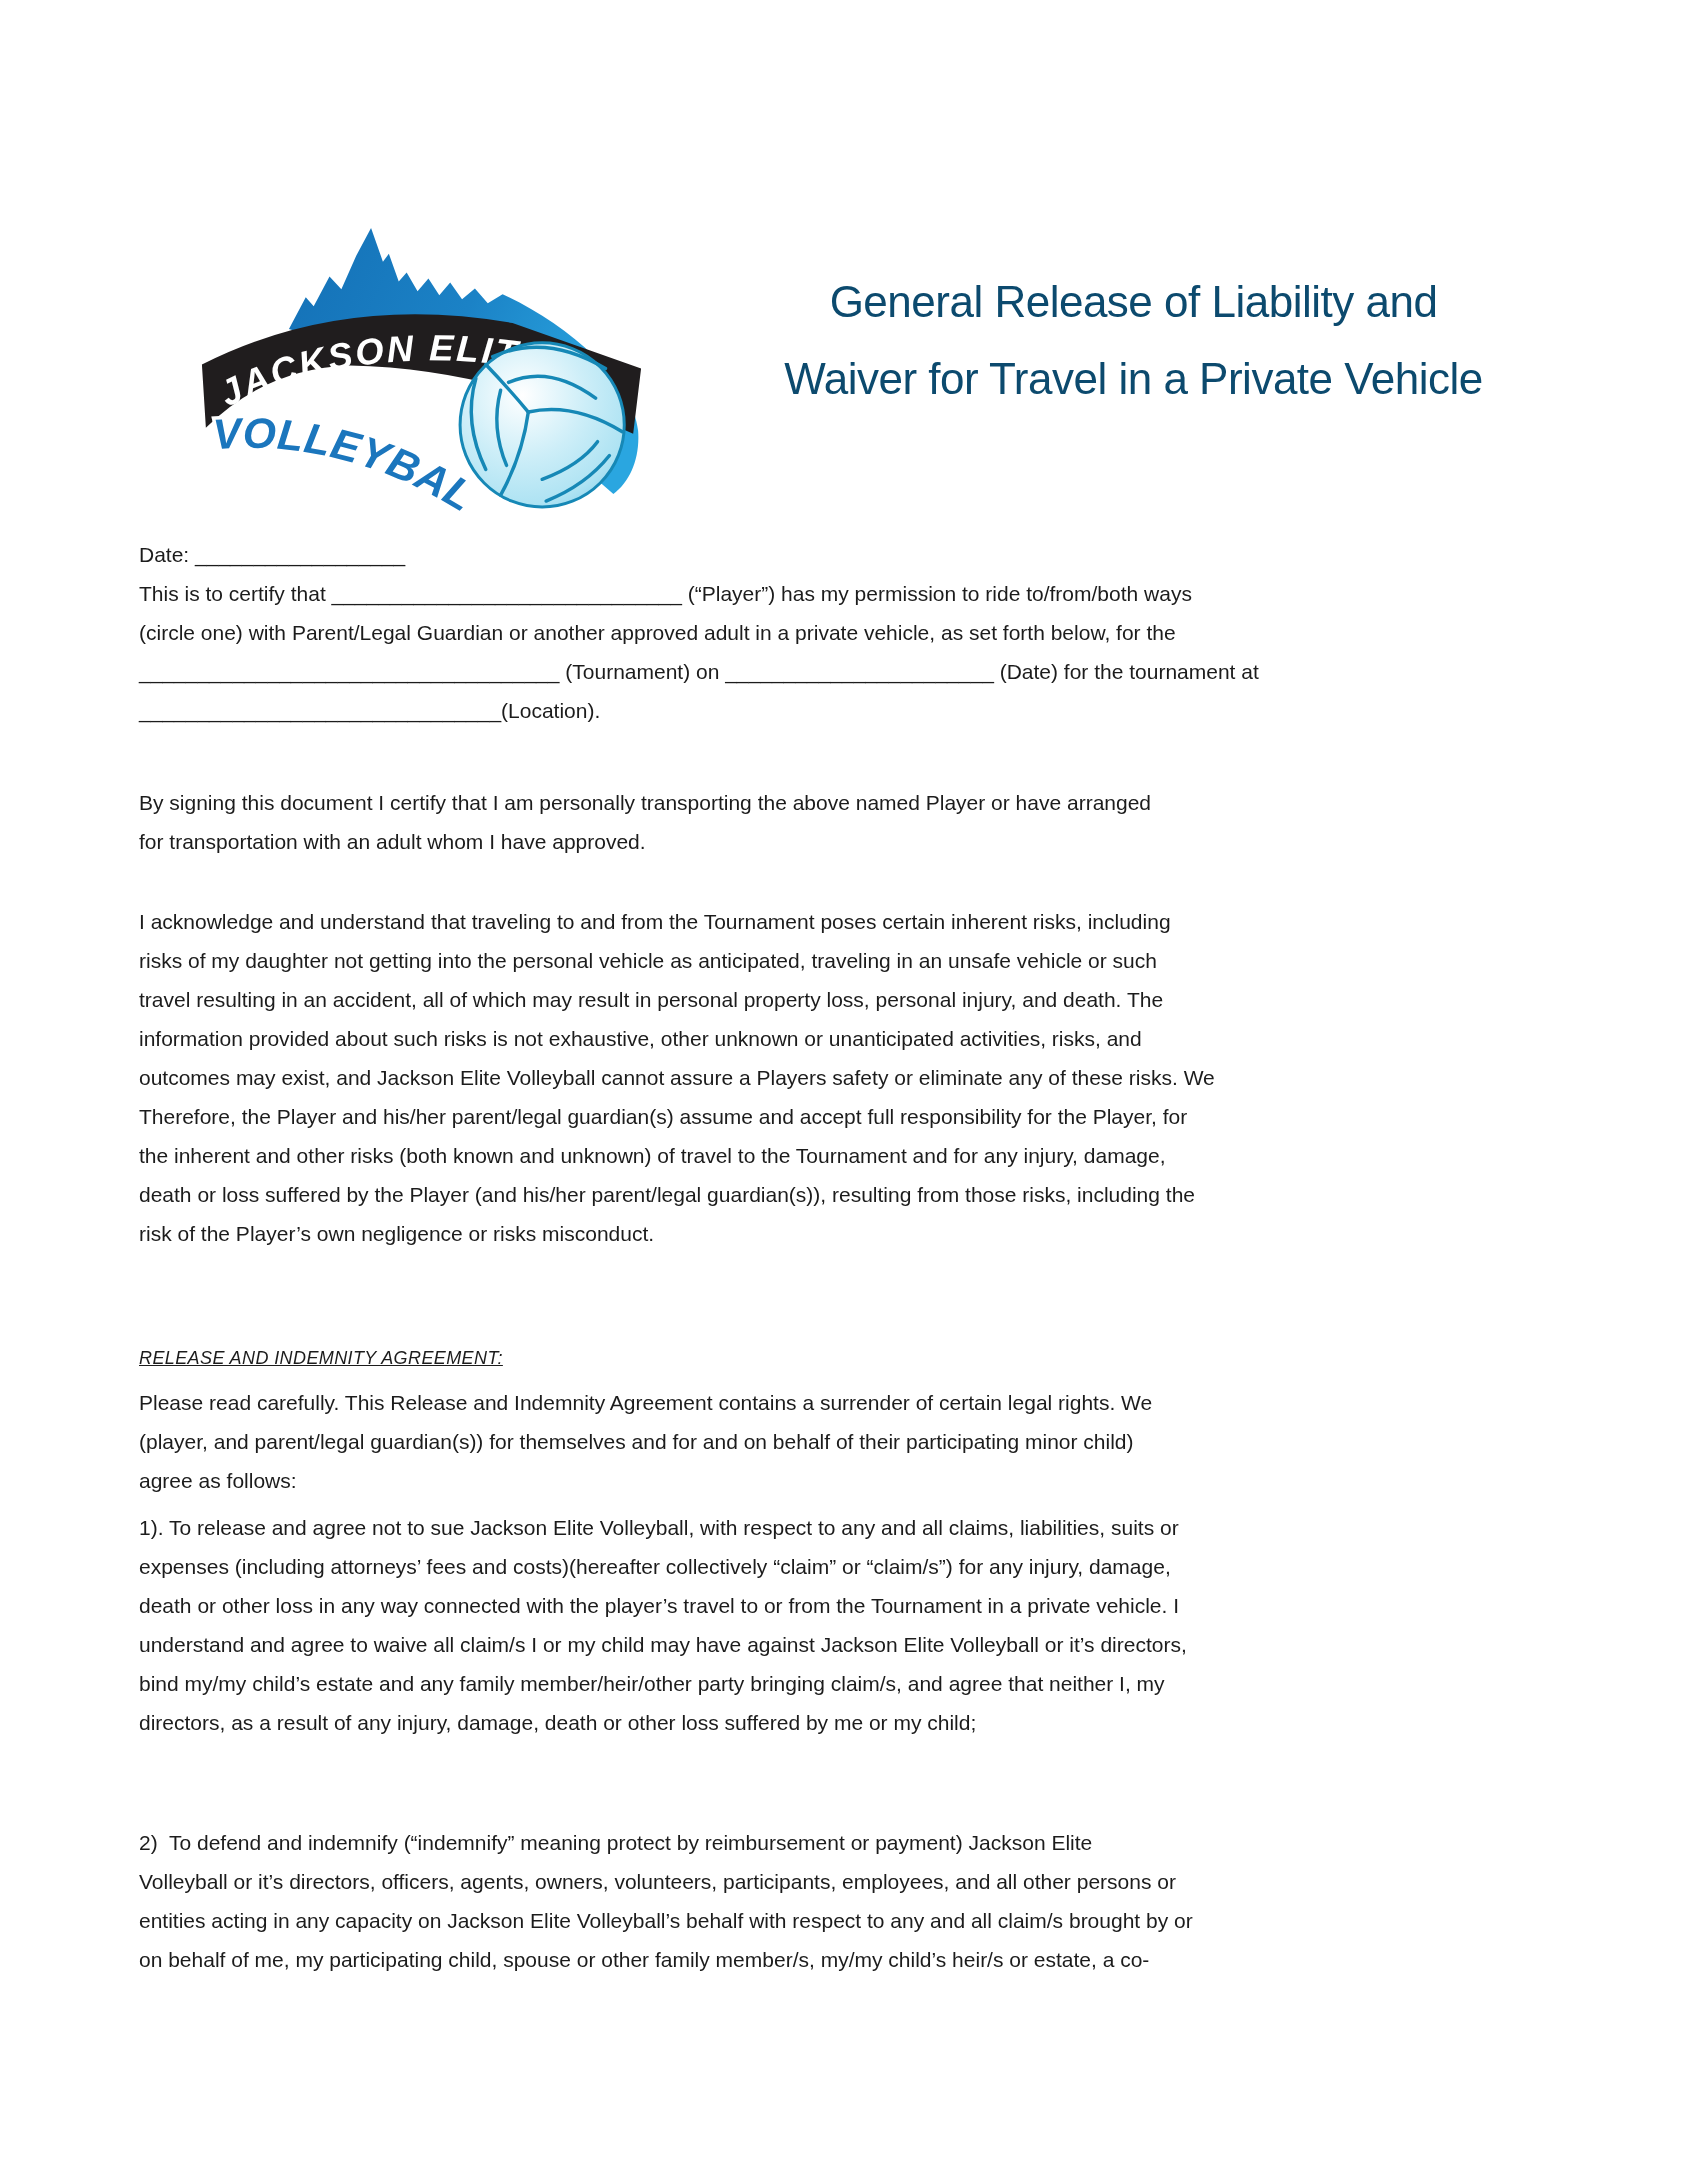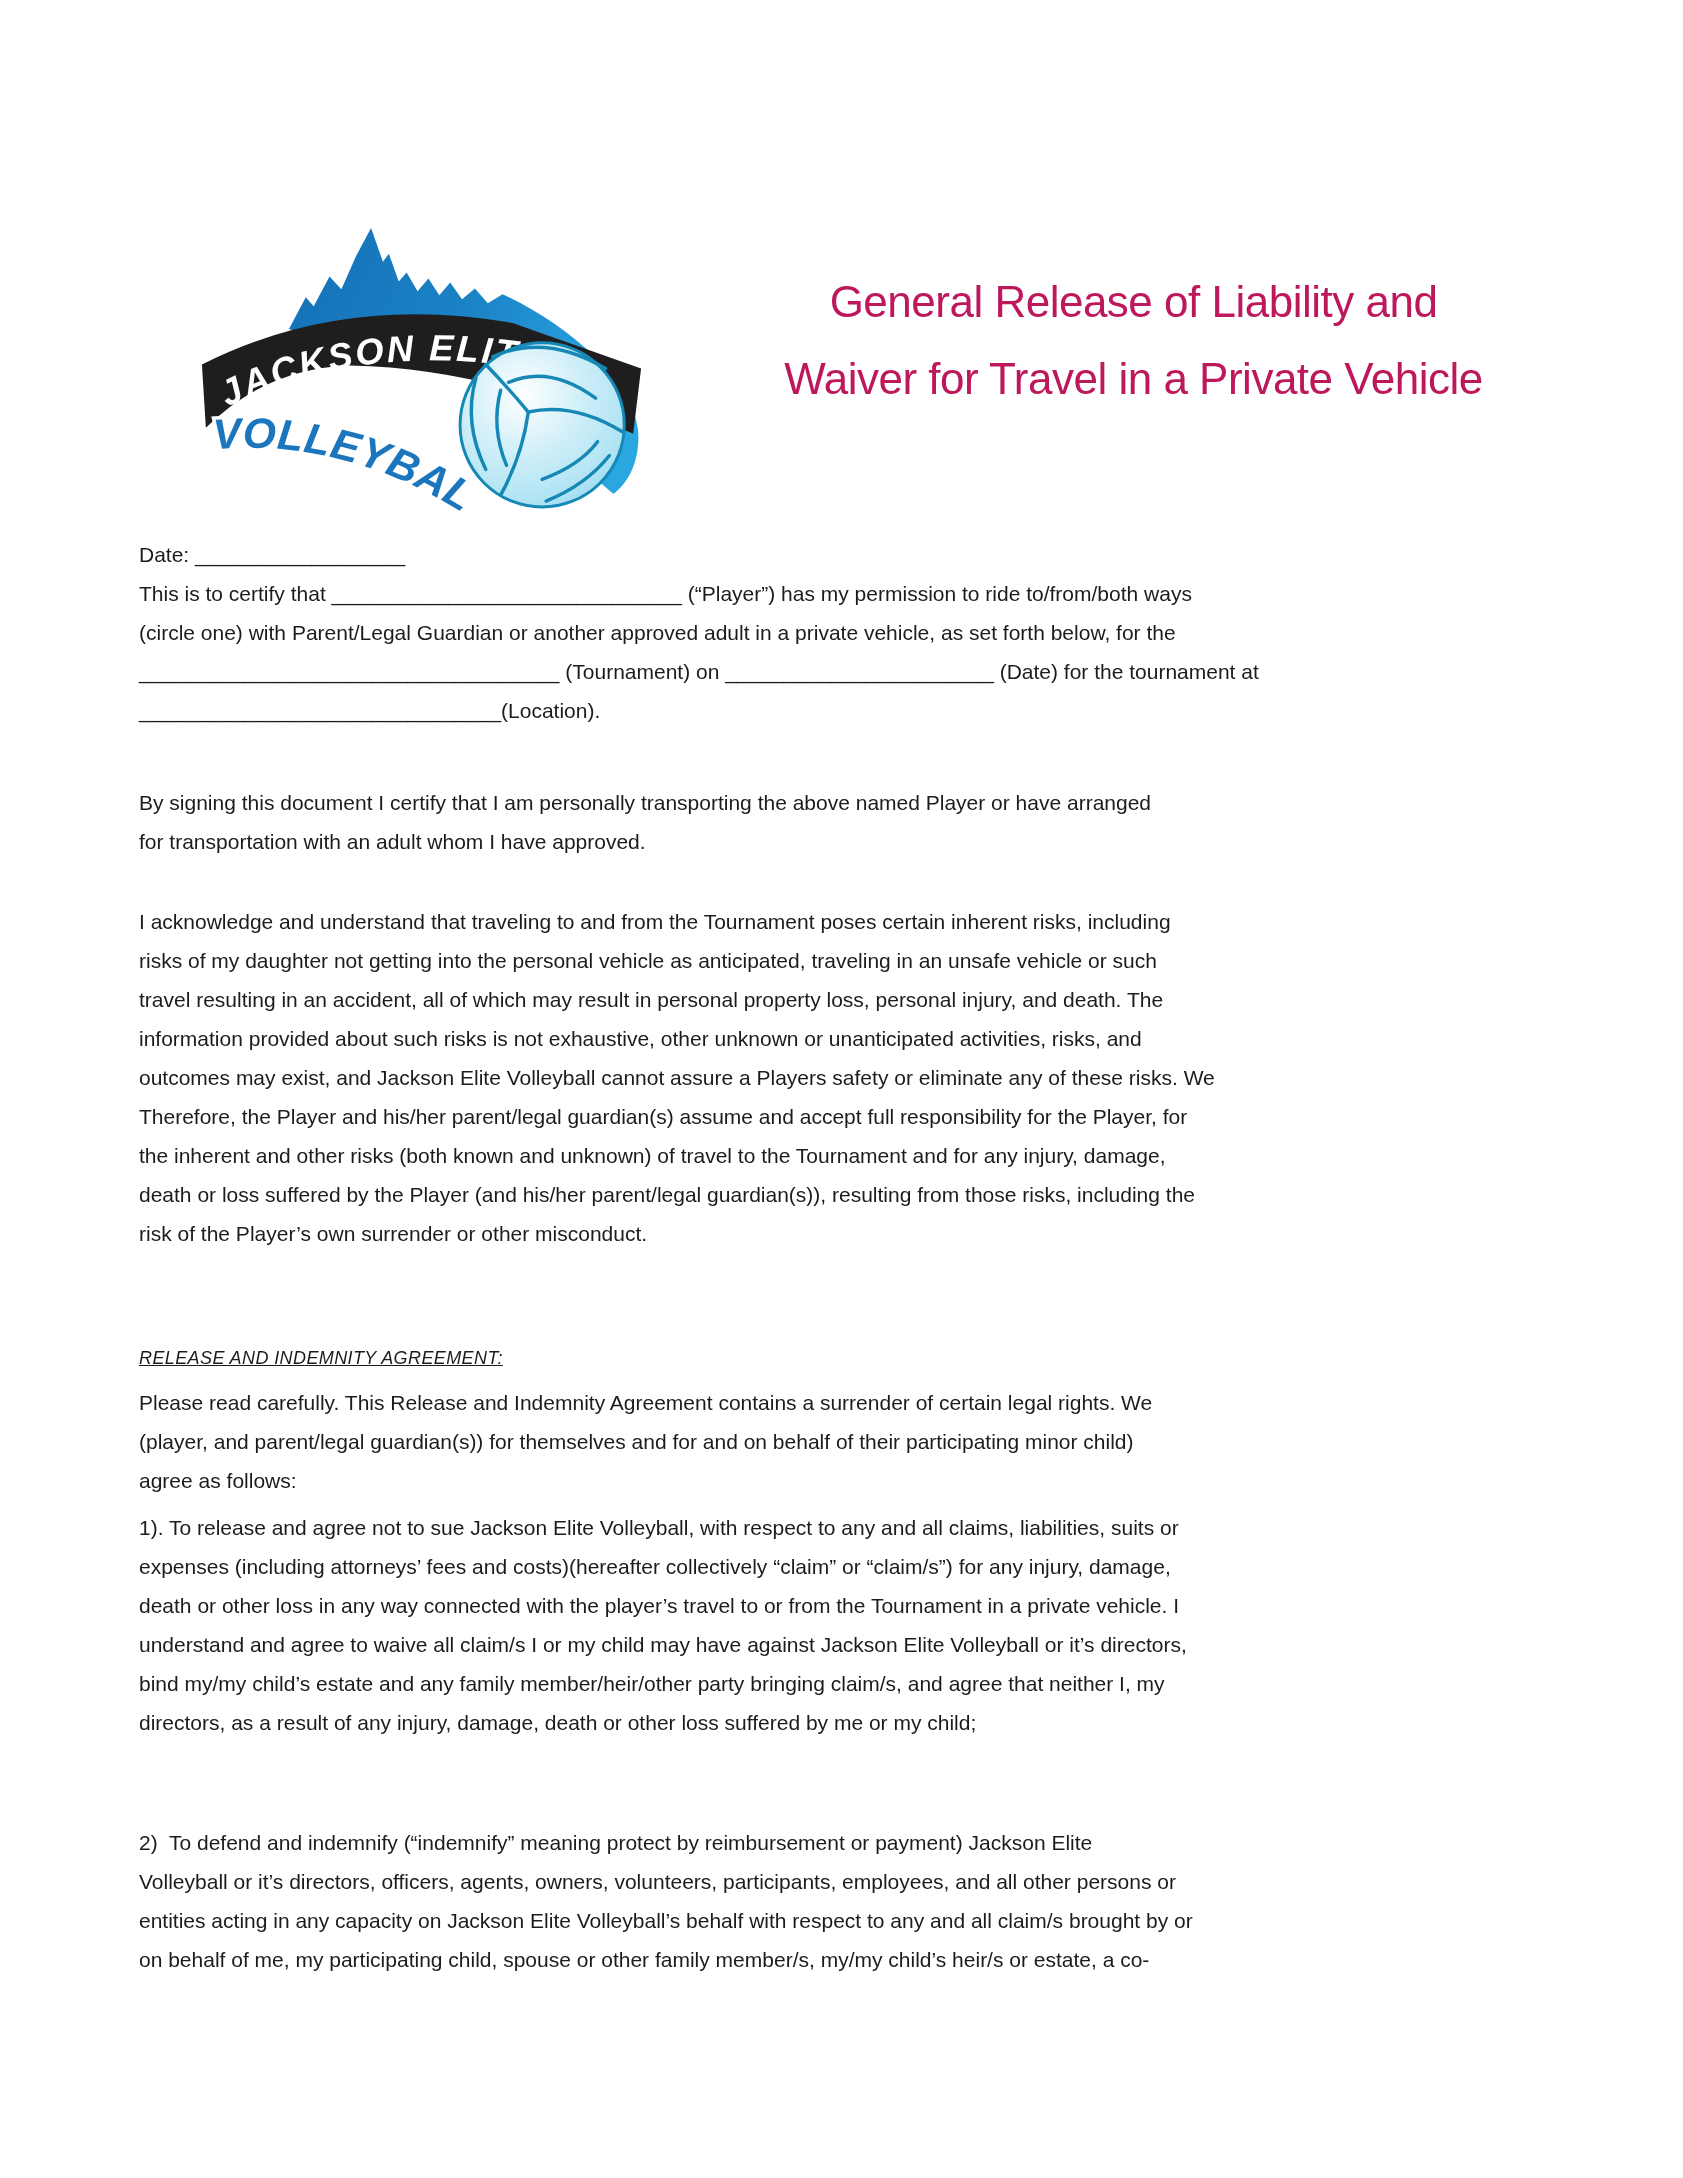--- a/index.html
+++ b/index.html
@@ -3,21 +3,21 @@
 <meta charset="utf-8">
 <style>
   html,body { margin:0; padding:0; background:#ffffff; }
   .page {
     position:relative; width:1683px; height:2178px; background:#ffffff;
     font-family:"Liberation Sans", sans-serif; color:#1c1c1c; overflow:hidden;
   }
   .logo { position:absolute; left:194px; top:220px; width:455px; height:297px; }
   .title {
     position:absolute; left:693px; top:263px; width:881px;
-    text-align:center; font-size:44px; line-height:77px; color:#be185d;
+    text-align:center; font-size:44px; line-height:77px; color:#0c4a6e;
     letter-spacing:-0.5px;
   }
   .block { position:absolute; left:139px; width:1436px; font-size:21px; line-height:39px; }
   .line { white-space:pre; }
   .b-cert   { top:535px; }
   .b-sign   { top:783px; }
   .b-ack    { top:902px; }
   .b-head   { top:1339px; font-size:18px; letter-spacing:0.4px; }
   .b-head .line { font-style:italic; text-decoration:underline; }
   .b-please { top:1383px; }
@@ -108,21 +108,21 @@
 
   <div class="block b-ack">
     <div class="line">I acknowledge and understand that traveling to and from the Tournament poses certain inherent risks, including</div>
     <div class="line">risks of my daughter not getting into the personal vehicle as anticipated, traveling in an unsafe vehicle or such</div>
     <div class="line">travel resulting in an accident, all of which may result in personal property loss, personal injury, and death. The</div>
     <div class="line">information provided about such risks is not exhaustive, other unknown or unanticipated activities, risks, and</div>
     <div class="line">outcomes may exist, and Jackson Elite Volleyball cannot assure a Players safety or eliminate any of these risks. We</div>
     <div class="line">Therefore, the Player and his/her parent/legal guardian(s) assume and accept full responsibility for the Player, for</div>
     <div class="line">the inherent and other risks (both known and unknown) of travel to the Tournament and for any injury, damage,</div>
     <div class="line">death or loss suffered by the Player (and his/her parent/legal guardian(s)), resulting from those risks, including the</div>
-    <div class="line">risk of the Player’s own surrender or other misconduct.</div>
+    <div class="line">risk of the Player’s own negligence or risks misconduct.</div>
   </div>
 
   <div class="block b-head">
     <div class="line">RELEASE AND INDEMNITY AGREEMENT:</div>
   </div>
 
   <div class="block b-please">
     <div class="line">Please read carefully. This Release and Indemnity Agreement contains a surrender of certain legal rights. We</div>
     <div class="line">(player, and parent/legal guardian(s)) for themselves and for and on behalf of their participating minor child)</div>
     <div class="line">agree as follows:</div>

